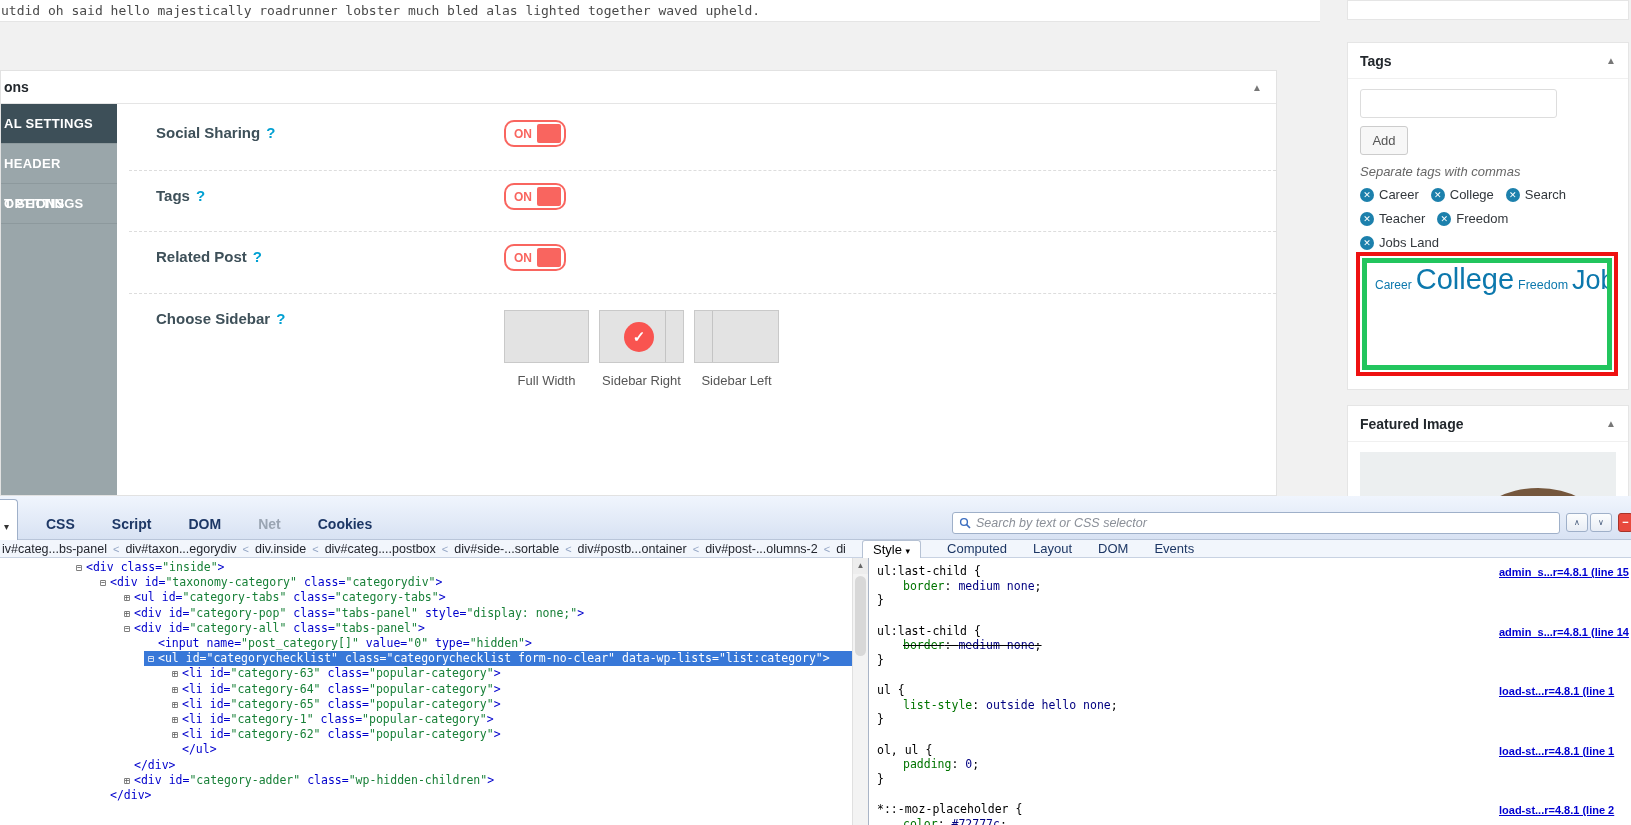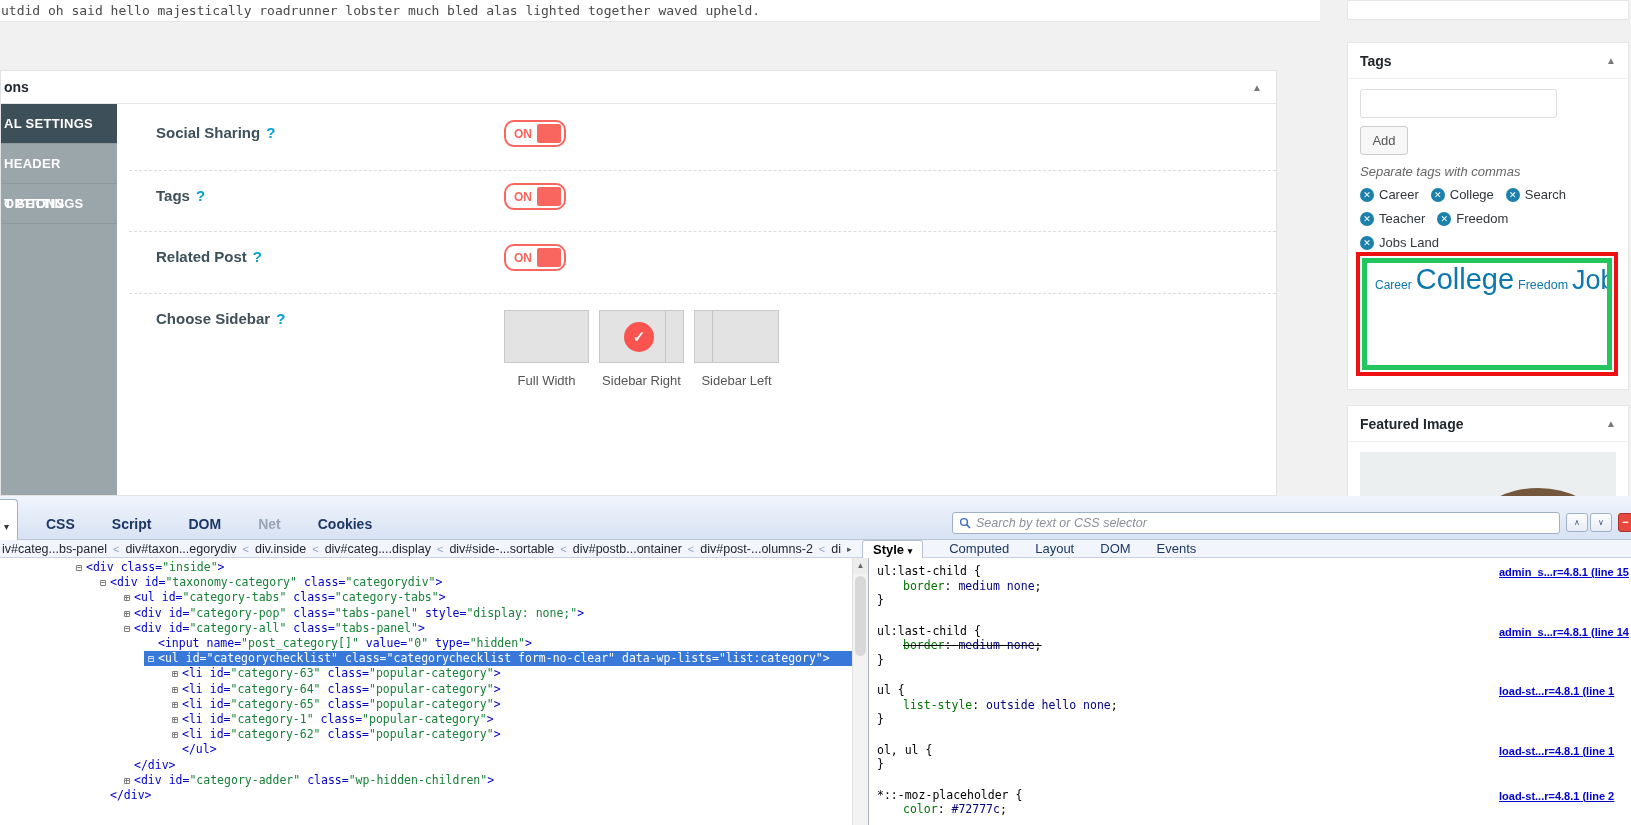--- a/index.html
+++ b/index.html
@@ -78,21 +78,21 @@
   .fb-search input { border:none; outline:none; flex:1; font-size:12.5px; font-style:italic; background:transparent; margin-left:5px; font-family:"Liberation Sans",sans-serif; }
   .fb-search input::placeholder { color:#8a8f98; }
   .mini-btn { position:absolute; top:17px; width:22px; height:19px; background:linear-gradient(#fcfdfe,#e8edf5); border:1px solid #9fb0c9; border-radius:3px; font-size:8px; color:#44597a; text-align:center; line-height:17px; cursor:pointer; }
   .fb-off { position:absolute; left:1618px; top:17px; width:15px; height:19px; background:#e8493e; border:1px solid #a83328; border-radius:3px; color:#fff; font-size:11px; font-weight:bold; text-align:center; line-height:17px; cursor:pointer; }
   .fb-crumbrow { position:absolute; left:0; top:44px; width:1631px; height:18px; background:#f2f6fc; border-bottom:1px solid #c8d2e2; display:flex;justify-content:space-between; }
   .crumbs { width:852px; display:flex; align-items:center; padding-left:2px; gap:6px; overflow:hidden; white-space:nowrap; font-size:12.5px; color:#23262e; }
   .crumb { cursor:pointer; }
   .crumb-sep { color:#93a5c4; font-size:11px; }
   .ovf { color:#555; font-size:9px; }
   .side-tabs { position:relative; flex:1; display:flex; align-items:center; font-size:13px; color:#1d3765; gap:26px; padding-left:10px; }
-  .style-tab { background:#fff; border:1px solid #b6c2d4; border-bottom-color:#fff; border-radius:3px 3px 0 0; height:19px; margin-bottom:-1px; padding:0 10px; font-weight:bold; color:#000; line-height:18px; cursor:pointer; }
+  .style-tab { background:#fff; border:1px solid #b6c2d4; border-bottom-color:#fff; border-radius:3px 3px 0 0; height:19px; margin-bottom:-1px; padding:0 10px; font-weight:normal; color:#000; line-height:18px; cursor:pointer; }
   .style-tab .c { font-size:9px; }
   .side-tab { cursor:pointer; }
   .fb-content { position:absolute; left:0; top:62px; right:0; bottom:0; }
   .tree-pane { position:absolute; left:0; top:0; width:852px; bottom:0; background:#fff; overflow:hidden; padding-top:2px;
     font-family:"DejaVu Sans Mono", monospace; font-size:11.5px; line-height:15.2px; }
   .tree-row { white-space:nowrap; cursor:pointer; }
   .exp { display:inline-block; width:14px; text-align:center; font-size:10px; color:#555; cursor:pointer; }
   .tk-b { color:#0000cc; } .tk-g { color:#188038; }
   .hl { display:inline-block; width:100%; background:#3878d8; }
   .hl span { color:#fff !important; }
@@ -259,21 +259,21 @@
       <div class="fb-off">−</div>
     </div>
     <div class="fb-crumbrow">
       <div class="crumbs" id="crumbs">
           <span class="crumb">iv#categ...bs-panel</span>
           <span class="crumb-sep">&lt;</span>
           <span class="crumb">div#taxon...egorydiv</span>
           <span class="crumb-sep">&lt;</span>
           <span class="crumb">div.inside</span>
           <span class="crumb-sep">&lt;</span>
-          <span class="crumb">div#categ....display</span>
+          <span class="crumb">div#categ....postbox</span>
           <span class="crumb-sep">&lt;</span>
           <span class="crumb">div#side-...sortable</span>
           <span class="crumb-sep">&lt;</span>
           <span class="crumb">div#postb...ontainer</span>
           <span class="crumb-sep">&lt;</span>
           <span class="crumb">div#post-...olumns-2</span>
           <span class="crumb-sep">&lt;</span>
           <span class="crumb">di</span>
           <span class="ovf">▸</span>
         </div>
@@ -322,20 +322,21 @@
             <a class="rule-link">admin_s...r=4.8.1 (line 14</a>
           </div>
           <div class="rule">
             <div>ul {</div>
             <div class="decl"><span class="p">list-style</span><span>: </span><span class="v">outside hello none</span><span>;</span></div>
             <div>}</div>
             <a class="rule-link">load-st...r=4.8.1 (line 1</a>
           </div>
           <div class="rule">
             <div>ol, ul {</div>
+            <div class="decl"><span class="p">padding</span><span>: </span><span class="v">0</span><span>;</span></div>
             <div>}</div>
             <a class="rule-link">load-st...r=4.8.1 (line 1</a>
           </div>
           <div class="rule">
             <div>*::-moz-placeholder {</div>
             <div class="decl"><span class="p">color</span><span>: </span><span class="v">#72777c</span><span>;</span></div>
             <a class="rule-link">load-st...r=4.8.1 (line 2</a>
           </div>
         </div>
     </div>

